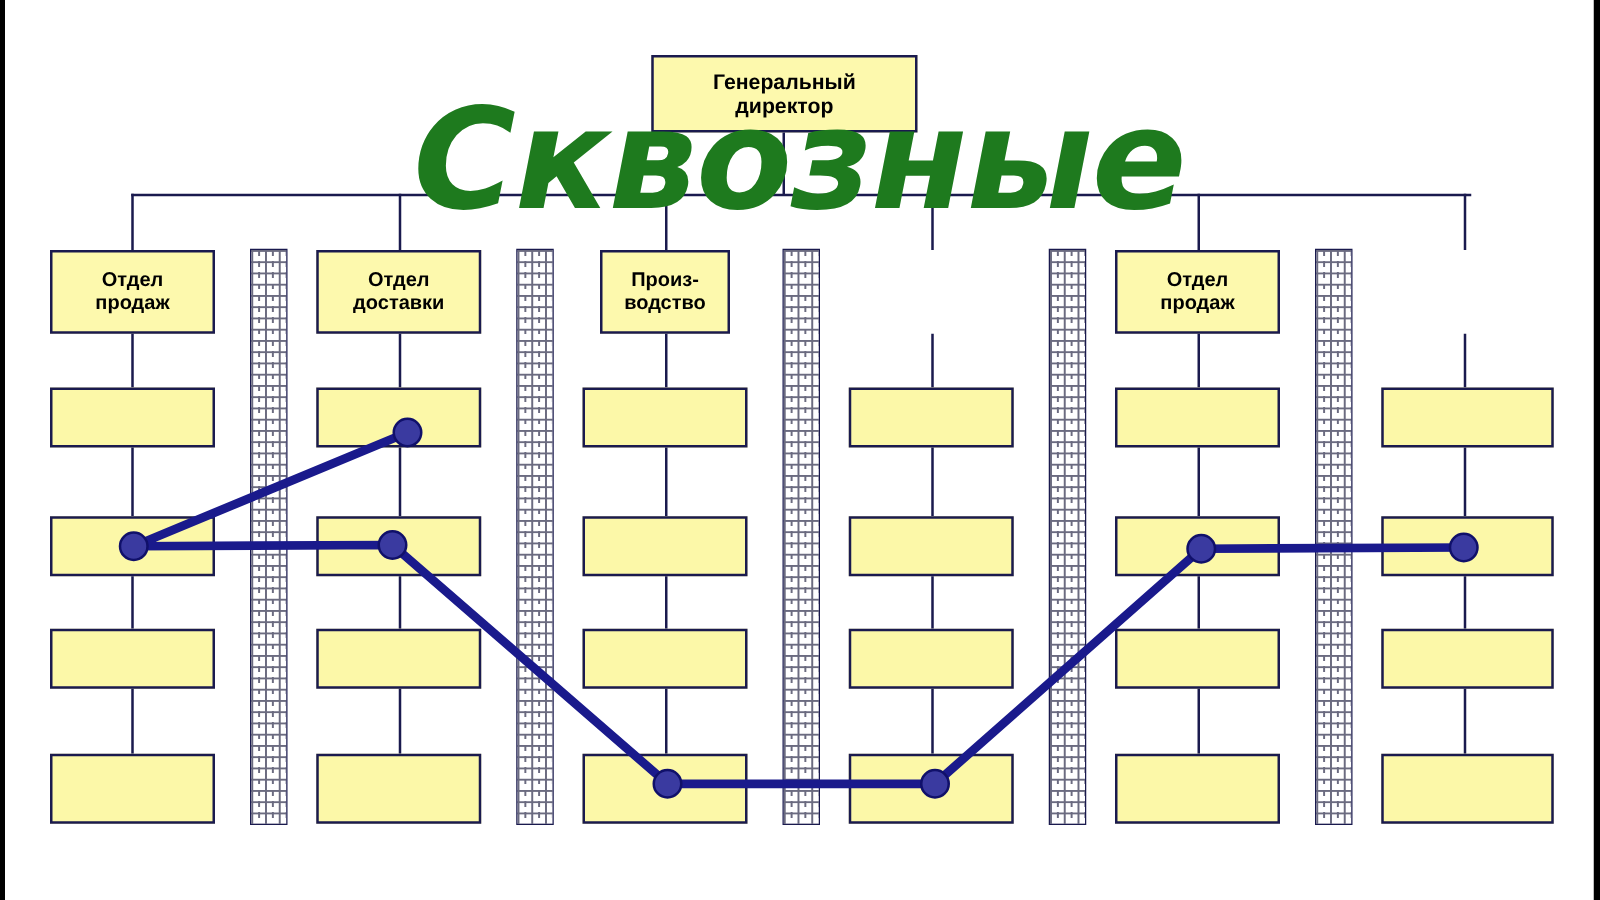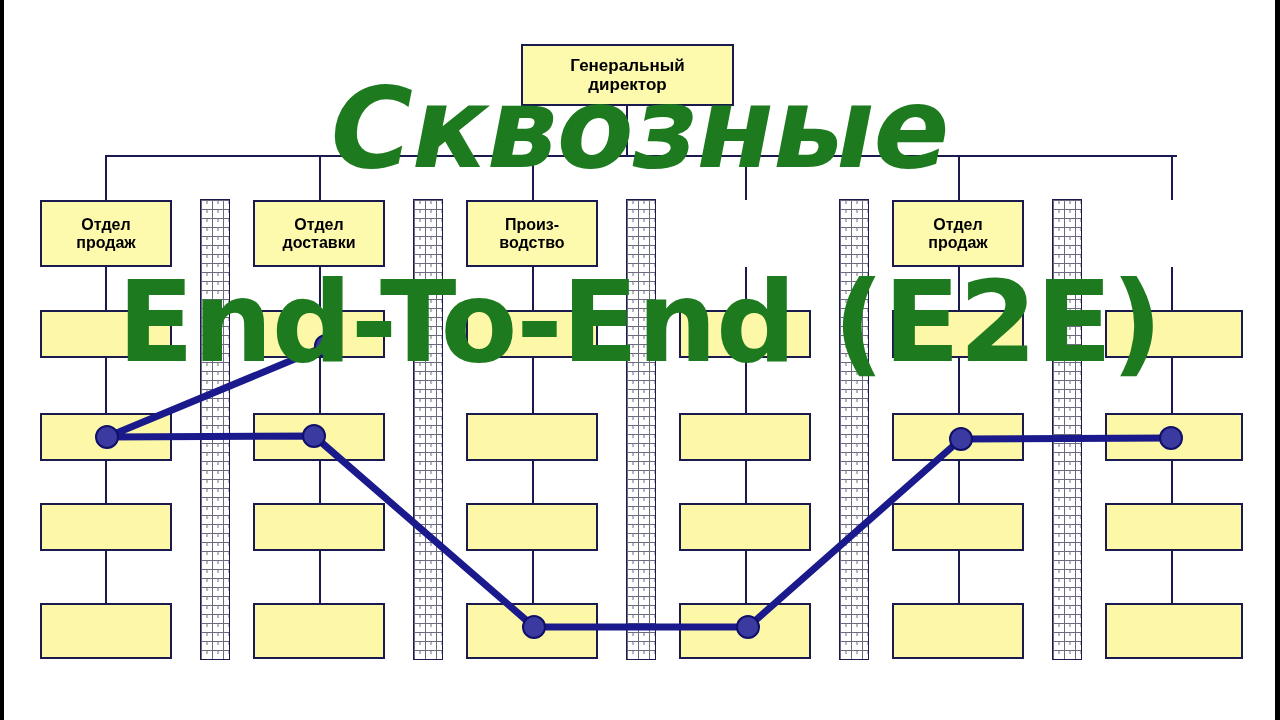--- a/index.html
+++ b/index.html
@@ -149,21 +149,21 @@
     <div class="connector v" style="left:315px; top:358px; height:55px;"></div>
     <div class="node-box blank" style="left:249px; top:413px; width:132px; height:48px;"></div>
     <div class="connector v" style="left:315px; top:461px; height:42px;"></div>
     <div class="node-box blank" style="left:249px; top:503px; width:132px; height:48px;"></div>
     <div class="connector v" style="left:315px; top:551px; height:52px;"></div>
     <div class="node-box blank" style="left:249px; top:603px; width:132px; height:56px;"></div>
 
     <div class="wall" style="left:409px; top:199px; width:30px; height:461px;"></div>
 
     <div class="connector v" style="left:528px; top:155px; height:45px;"></div>
-    <div class="node-box dept" style="left:462px; top:200px; width:132px; height:67px;">
+    <div class="node-box dept" style="left:476px; top:200px; width:104px; height:67px;">
       <div>
         <div>Произ-</div>
         <div>водство</div>
       </div>
     </div>
     <div class="connector v" style="left:528px; top:267px; height:43px;"></div>
     <div class="node-box blank" style="left:462px; top:310px; width:132px; height:48px;"></div>
     <div class="connector v" style="left:528px; top:358px; height:55px;"></div>
     <div class="node-box blank" style="left:462px; top:413px; width:132px; height:48px;"></div>
     <div class="connector v" style="left:528px; top:461px; height:42px;"></div>
@@ -223,16 +223,15 @@
         <circle cx="310" cy="436" r="11" fill="#3a3aa0" stroke="#10106a" stroke-width="2"></circle>
         <circle cx="530" cy="627" r="11" fill="#3a3aa0" stroke="#10106a" stroke-width="2"></circle>
         <circle cx="744" cy="627" r="11" fill="#3a3aa0" stroke="#10106a" stroke-width="2"></circle>
         <circle cx="957" cy="439" r="11" fill="#3a3aa0" stroke="#10106a" stroke-width="2"></circle>
         <circle cx="1167" cy="438" r="11" fill="#3a3aa0" stroke="#10106a" stroke-width="2"></circle>
       </g>
   </svg>
 
   <div id="headline-layer">
     <div class="headline l1">Сквозные</div>
-    <div class="headline l2">End-To-End (E2E)</div>
   </div>
 
 </div>
 
 </body></html>

